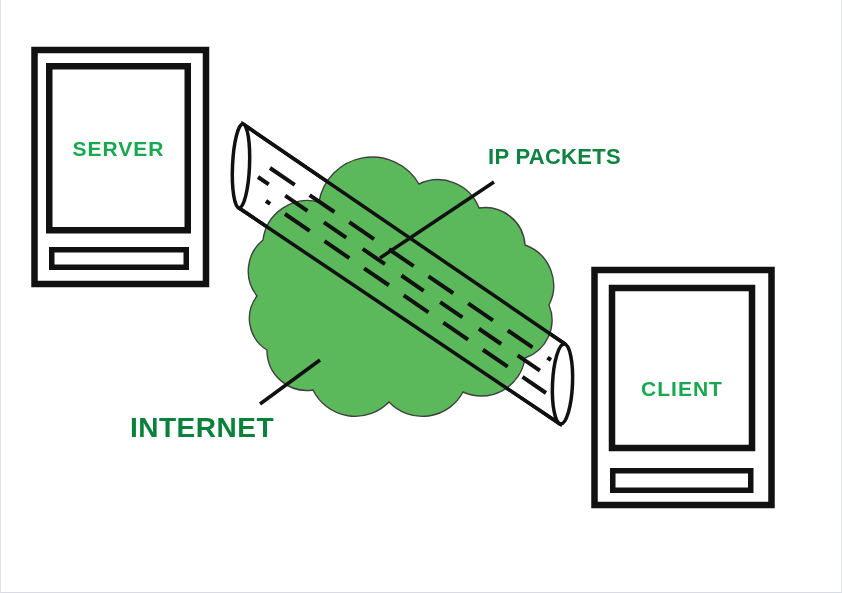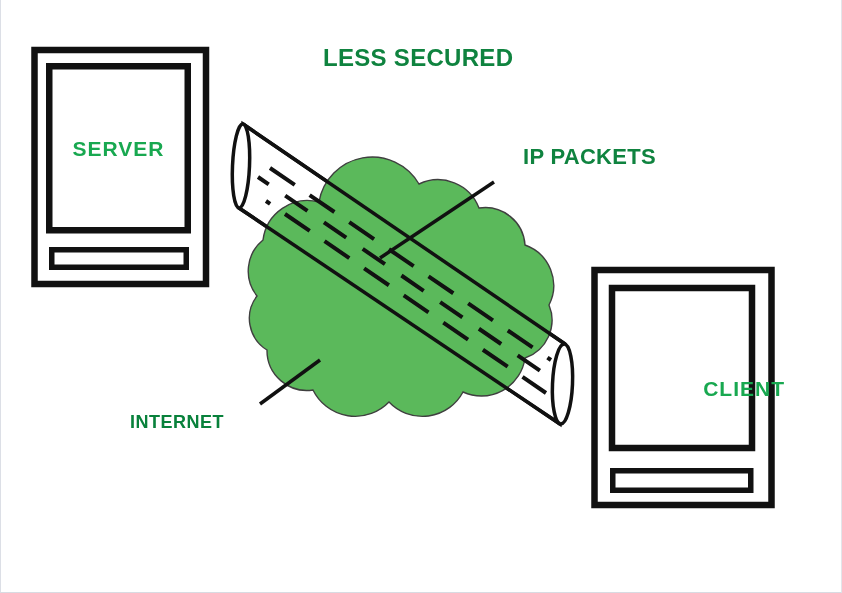--- a/index.html
+++ b/index.html
@@ -14,24 +14,24 @@
     border-bottom:1px solid #d8dbe2;
     box-sizing:border-box;
   }
   .stage svg{position:absolute;left:0;top:0;}
   .label{
     position:absolute;
     font-weight:700;
     white-space:nowrap;
   }
   .lbl-server{left:45px;top:137px;width:145px;text-align:center;font-size:21px;letter-spacing:1px;}
-  .lbl-client{left:638px;top:377px;width:146px;text-align:right;font-size:21px;letter-spacing:1px;}
+  .lbl-client{left:608px;top:377px;width:146px;text-align:center;font-size:21px;letter-spacing:1px;}
   .lbl-secured{left:322px;top:45px;font-size:24px;line-height:26px;letter-spacing:0.3px;}
-  .lbl-ip{left:487px;top:144px;font-size:22px;letter-spacing:0.3px;margin-left:35px;}
-  .lbl-internet{left:129px;top:412px;font-size:18px;letter-spacing:0.5px;}
+  .lbl-ip{left:487px;top:144px;font-size:22px;letter-spacing:0.3px;}
+  .lbl-internet{left:129px;top:412px;font-size:28px;letter-spacing:0.5px;}
   .lbl-title{left:71px;top:529px;font-size:38px;letter-spacing:0.5px;}
 </style>
 </head>
 <body>
 
 <div class="stage">
 
   <svg width="842" height="593" viewBox="0 0 842 593">
 
     <polygon points="242,124 564,344 559,424 238,208" stroke-width="3.5" fill="#FFFFFF" stroke="#111111"></polygon>
@@ -74,21 +74,20 @@
       <rect x="611" y="288" width="140" height="160" fill="#ffffff" stroke-width="6.5" stroke="#111111"></rect>
       <rect x="611.75" y="470.75" width="138" height="19.5" fill="#ffffff" stroke-width="5.5" stroke="#111111"></rect>
     </g>
   </svg>
 
   <div class="label lbl-server" style="color: rgb(24, 168, 80);">SERVER</div>
 
   <div class="label lbl-client" style="color: rgb(24, 168, 80);">CLIENT</div>
 
   <div class="label lbl-secured" style="color: rgb(15, 131, 63);">
-    <div>LESS SECURED</div>
   </div>
 
   <div class="label lbl-ip" style="color: rgb(15, 131, 63);">IP PACKETS</div>
 
   <div class="label lbl-internet" style="color: rgb(8, 129, 59);">INTERNET</div>
 
 
 </div>
 
 </body></html>

